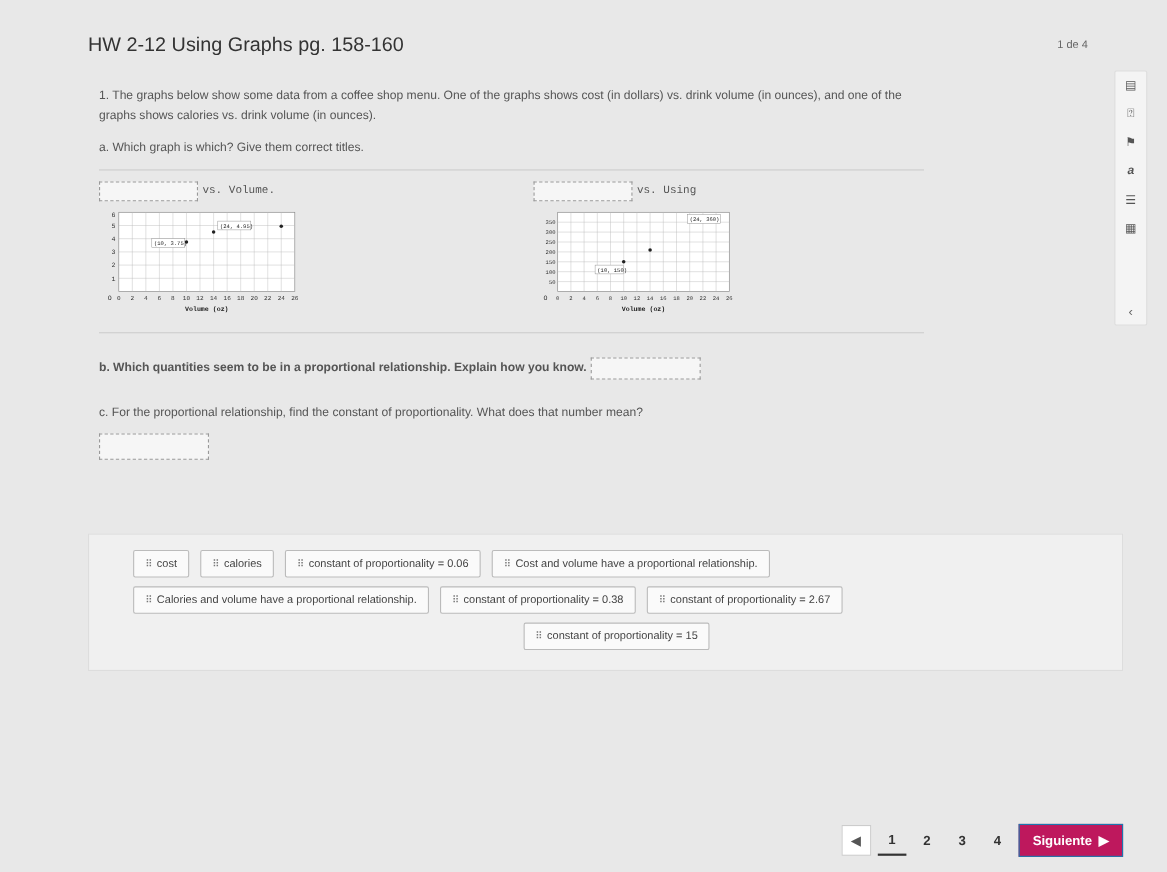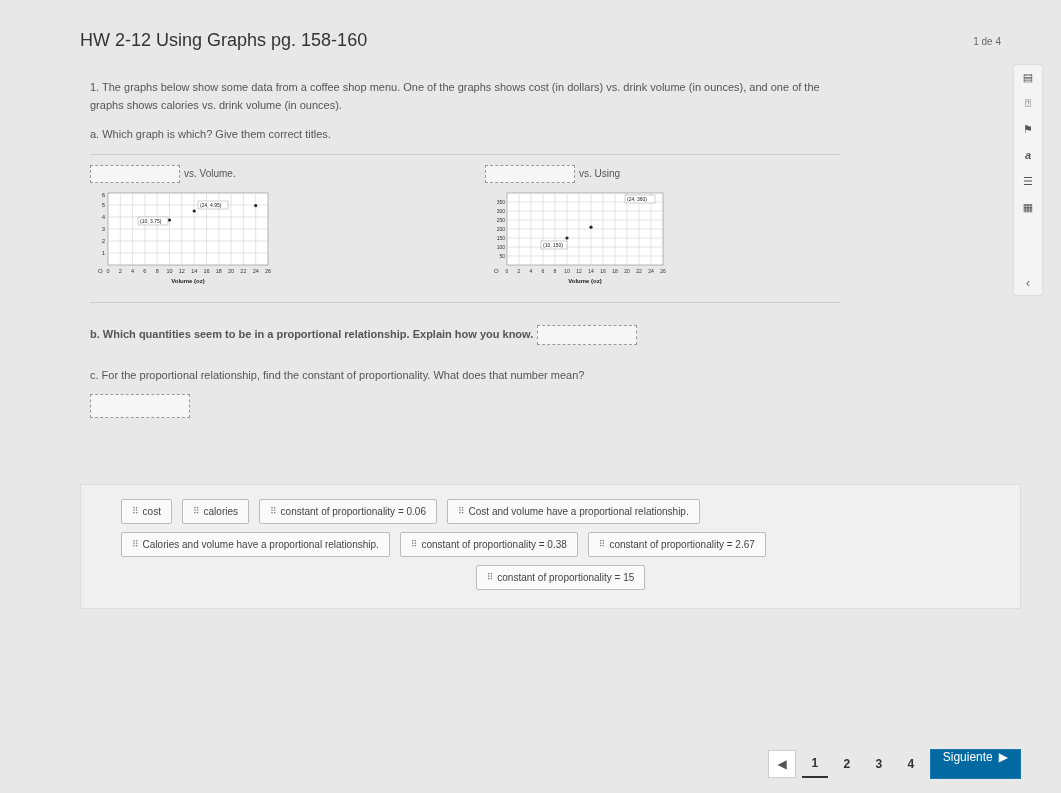--- a/index.html
+++ b/index.html
@@ -18,21 +18,21 @@
     }
     .title {
       font-size: 18px;
       font-weight: 400;
       color: #333;
       margin-bottom: 28px;
     }
     .page-counter {
       position: absolute;
       top: 36px;
-      right: 60px;
+      right: 72px;
       font-size: 10px;
       color: #666;
     }
     .toolbar {
       position: absolute;
       right: 18px;
       top: 64px;
       width: 30px;
       background: #f4f4f4;
       border: 1px solid #ddd;
@@ -59,20 +59,21 @@
       max-width: 780px;
     }
     .qtext { margin-bottom: 12px; }
     .subq { margin: 12px 0 10px 0; }
     .hr { border: none; border-top: 1px solid #ccc; margin: 6px 0 10px 0; width: 100%; }
     .charts-row {
       display: flex;
       justify-content: space-between;
       gap: 40px;
       margin-bottom: 18px;
+      font-family: Liberation Mono, monospace;
     }
     .chart-block { width: 48%; }
     .chart-title-line {
       display: flex;
       align-items: center;
       gap: 4px;
       font-size: 10px;
       margin-bottom: 6px;
     }
     .dashed-box {
@@ -126,27 +127,28 @@
       display:flex; align-items:center; justify-content:center;
       background: #fff;
       border: 1px solid #ccc;
       color: #555;
       cursor:pointer;
       padding: 0 8px;
     }
     .pager .pbtn.num { border:none; background:transparent; font-weight:bold; color:#333;}
     .pager .pbtn.num.active { border-bottom: 2px solid #333; }
     .pager .next {
-      background: #0369a1;
+      background: #be185d;
       color: #fff;
       border: 1px solid #1a78b0;
       padding: 0 12px;
       height: 30px;
-      display:flex; gap:6px;
+      display:flex; align-items:center; gap:6px;
       cursor:pointer;
+      font-weight:bold;
     }
     .inline-flex { display:inline-flex; align-items:center; gap:4px;font-weight:bold; }
   </style>
 </head>
 <body>
 
 <div class="page-wrap">
 
   <div class="title">HW 2-12 Using Graphs pg. 158-160</div>
   <div class="page-counter">1 de 4</div>

